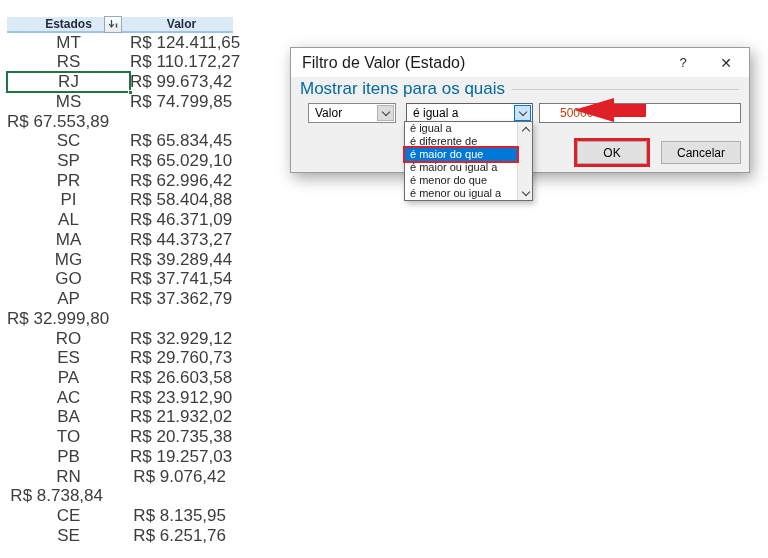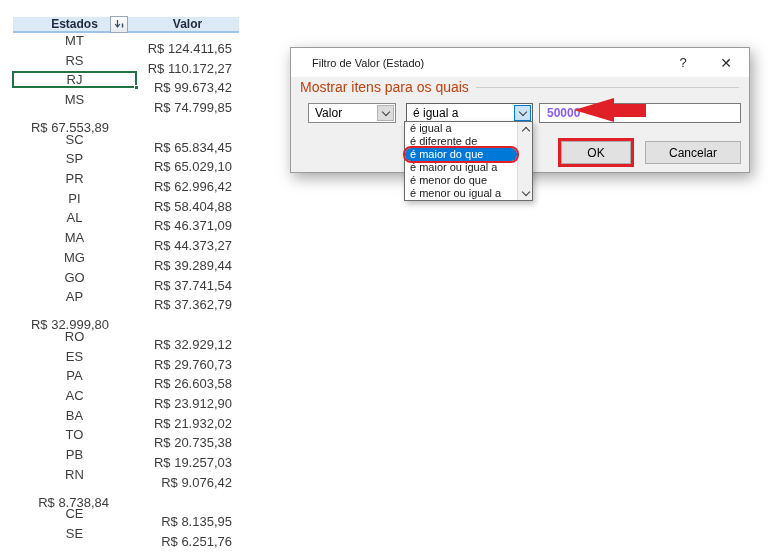--- a/index.html
+++ b/index.html
@@ -3,75 +3,75 @@
 <meta charset="utf-8">
 <style>
   :root{
     --accent:#0078d7; --red:#e01f26; --green:#217346; --headblue:#dce9f6;
   }
   *{margin:0;padding:0;box-sizing:border-box;font-family:"Liberation Sans",sans-serif;}
   html,body{width:768px;height:558px;background:#ffffff;overflow:hidden;}
   .stage{position:relative;width:768px;height:558px;background:#fff;}
 
   
-  .pivot{position:absolute;left:13px;top:17px;width:226px;}
+  .pivot{position:absolute;left:7px;top:17px;width:226px;}
   .thead{display:flex;height:16px;background:var(--headblue);border-bottom:2px solid #9dc3e6;
          align-items:center;font-weight:bold;font-size:12px;color:#1f2a3c;position:relative;}
   .th{line-height:14px;}
   .th.state{width:123px;text-align:center;}
   .th.value{width:103px;text-align:center;}
   .sortbtn{position:absolute;left:97px;top:-1px;width:18px;height:17px;
            background:linear-gradient(#fdfdfd,#e7eaee);border:1px solid #9aa7b5;
            display:flex;align-items:center;justify-content:center;padding:0;cursor:pointer;}
-  .trow{display:flex;height:19.72px;align-items:flex-start;font-size:13px;color:#3d3d3d;}
+  .trow{display:flex;height:19.72px;align-items:flex-end;font-size:17px;color:#3d3d3d;}
   .cell.state{width:123px;text-align:center;position:relative;}
   .cell.value{width:103px;text-align:right;padding-right:7px;white-space:nowrap;margin-top:8px;}
   .cell.state.selected{outline:2px solid var(--green);outline-offset:-1px;}
   .fill-handle{position:absolute;right:-3px;bottom:-3px;width:5px;height:5px;
                background:var(--green);border:1px solid #fff;}
 
   
   .dialog{position:absolute;left:290px;top:47px;width:460px;height:126px;background:#f0f0f0;
           border:1px solid #9b9b9b;box-shadow:3px 5px 14px rgba(0,0,0,.35);z-index:10;}
   .titlebar{height:29px;background:#fff;display:flex;align-items:center;}
-  .dtitle{flex:1;font-size:11px;color:#1a1a1a;padding-left:21px;}
+  .dtitle{flex:1;font-size:16px;color:#1a1a1a;padding-left:11px;}
   .tbtn{width:40px;height:29px;background:transparent;border:none;font-size:13px;color:#2b2b2b;
         display:flex;align-items:center;justify-content:center;cursor:pointer;}
   .tbtn.close{width:46px;font-size:14px;}
   .grouprow{position:absolute;left:9px;right:10px;top:31px;display:flex;align-items:center;
-            font-size:14px;color:#c2410c;}
+            font-size:17px;color:#0369a1;}
   .groupline{flex:1;margin-left:7px;border-top:1px solid #cdcdcd;height:0;}
   .controls{position:absolute;left:17px;top:55px;height:20px;display:flex;}
   .combo{height:20px;background:#fff;border:1px solid #8a8a8a;font-size:12px;color:#000;
          display:flex;align-items:center;padding-left:6px;position:relative;cursor:pointer;}
   .combo.field{width:88px;}
   .combo.op{width:127px;margin-left:10px;border-color:#5f5f5f;}
   .chevbtn{position:absolute;right:1px;top:1px;bottom:1px;width:17px;display:flex;
            align-items:center;justify-content:center;}
   .chevbtn.gray{background:#dcdcdc;border:1px solid #b3b3b3;}
   .chevbtn.blue{background:#cce4f7;border:1px solid var(--accent);}
   .chev{display:inline-block;width:6px;height:6px;border-right:1.6px solid #3a3a3a;
         border-bottom:1.6px solid #3a3a3a;transform:rotate(45deg);margin-top:-3px;}
   .chev.up{transform:rotate(-135deg);margin-top:3px;}
   .valinput{width:202px;height:20px;margin-left:6px;border:1px solid #7a7a7a;font-size:12px;
-            color:#8b5cf6;padding:1px 7px;background:#fff;outline:none;font-weight:bold;}
+            color:#c2410c;padding:1px 20px;background:#fff;outline:none;}
   .btnrow{position:absolute;top:93px;right:8px;display:flex;gap:14px;align-items:center;}
   .winbtn{height:23px;background:#e1e1e1;border:1px solid #adadad;font-size:12px;color:#000;
           cursor:pointer;}
   .winbtn.ok{width:70px;outline:3px solid var(--red);}
-  .winbtn.cancel{width:96px;}
+  .winbtn.cancel{width:80px;}
 
   
   .droplist{position:absolute;left:404px;top:121px;width:129px;height:80px;background:#fff;
             border:1px solid #6d6d6d;z-index:20;box-shadow:2px 3px 6px rgba(0,0,0,.25);}
   .options{position:absolute;left:0;top:0;bottom:0;right:15px;}
   .option{height:13px;line-height:13px;font-size:11px;color:#1a1a1a;padding-left:5px;
           white-space:nowrap;cursor:pointer;}
   .option.highlighted{background:var(--accent);color:#fff;outline:2px solid var(--red);
-                      position:relative;z-index:2;border-radius:6px;}
+                      position:relative;z-index:2;}
   .vscroll{position:absolute;right:0;top:0;bottom:0;width:15px;background:#f0f0f0;
            border-left:1px solid #dcdcdc;cursor:pointer;}
   .sarrow{position:absolute;left:0;width:15px;height:14px;display:flex;align-items:center;
           justify-content:center;}
   .sarrow.up{top:0;} .sarrow.down{bottom:0;}
 
   
   .red-arrow{position:absolute;left:574px;top:98px;z-index:30;display:flex;align-items:center;}
   .red-arrow .head{width:0;height:0;border-top:12px solid transparent;
                    border-bottom:12px solid transparent;border-right:40px solid var(--red);}

